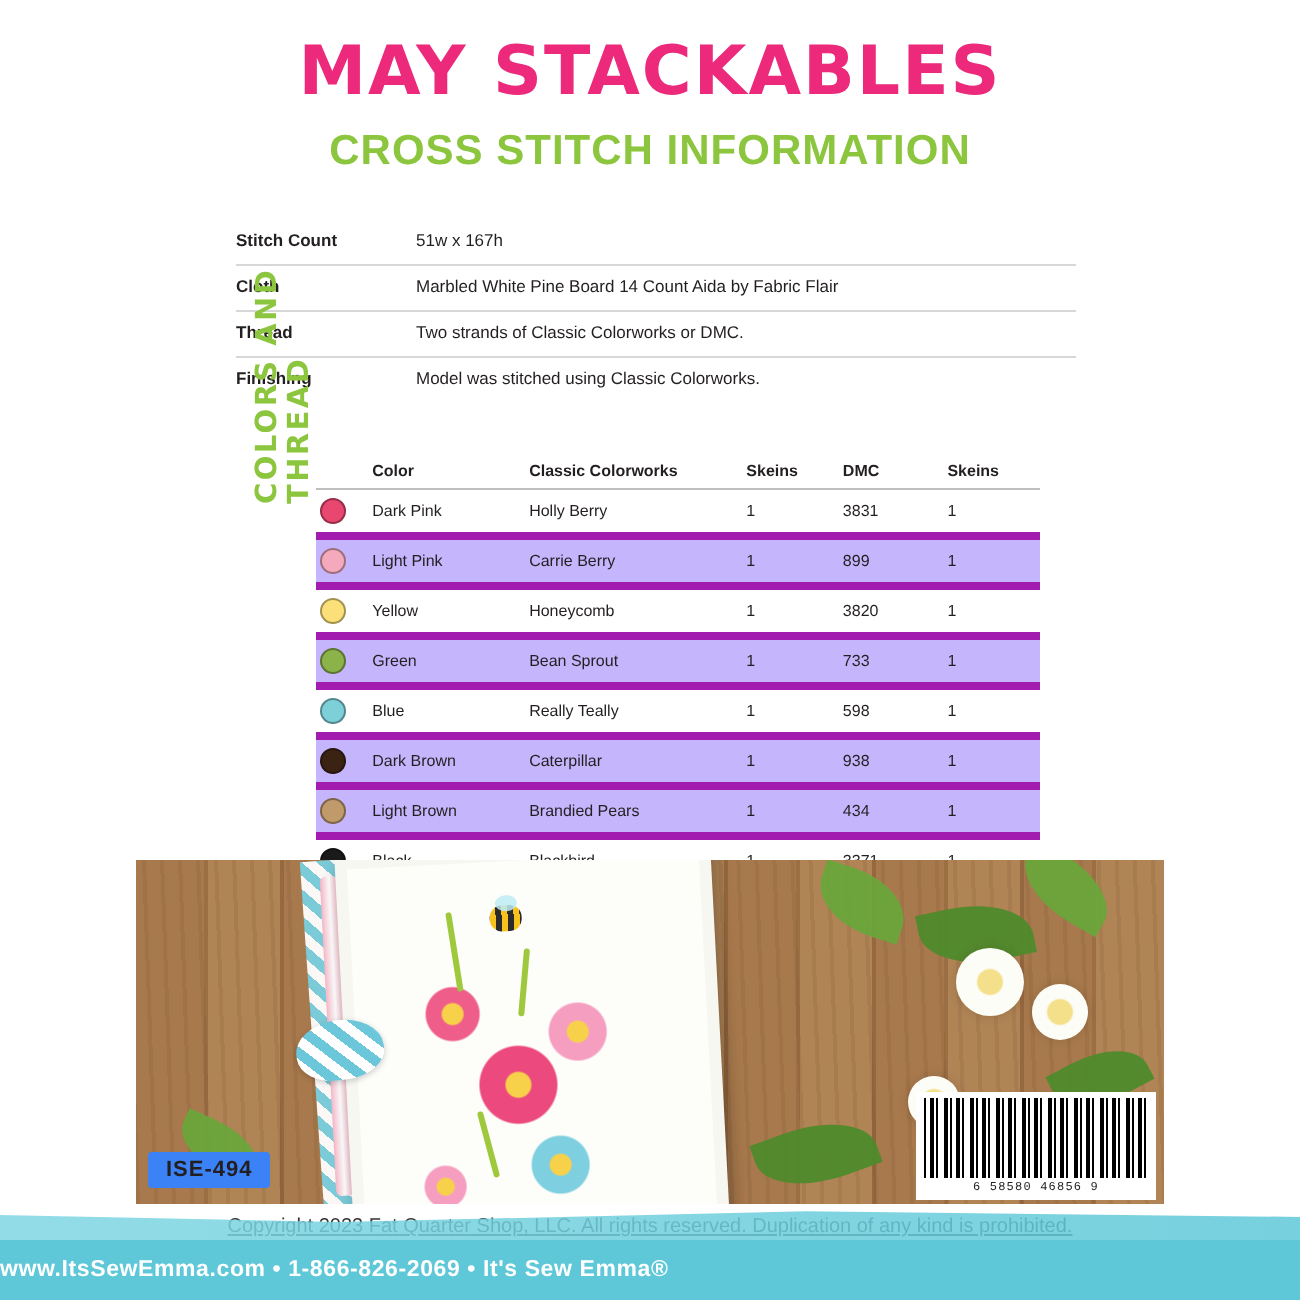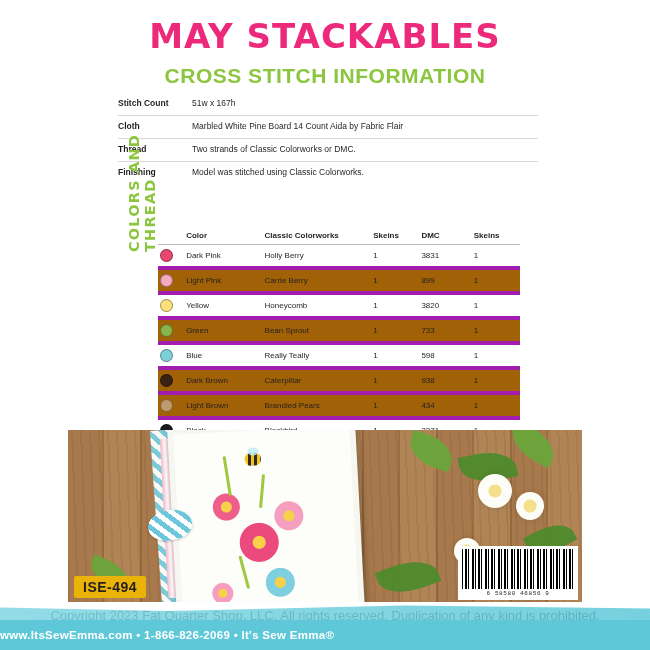--- a/index.html
+++ b/index.html
@@ -38,21 +38,21 @@
     font-family: Liberation Sans, sans-serif;
     font-weight: bold;
     font-size: 21px;
     letter-spacing: 0.5px;
     color: #8cc63f;
   }
 
   
   .info {
     position: absolute;
-    top: 93px;
+    top: 110px;
     left: 118px;
     width: 420px;
   }
   .info-row {
     display: flex;
     border-bottom: 1px solid #d7d7d7;
     padding: 4px 0 4px 0;
     min-height: 14px;
   }
   .info-row:last-child { border-bottom: none; }
@@ -61,20 +61,21 @@
     flex: 0 0 74px;
     font-size: 8.5px;
     font-weight: bold;
     color: #231f20;
     line-height: 12px;
   }
   .info-value {
     font-size: 8.5px;
     color: #231f20;
     line-height: 12px;
+    margin-left: 16px;
   }
   .info-value .extra {
     display: block;
     margin-top: 6px;
   }
 
   
   .side-label {
     position: absolute;
     left: 126px;
@@ -113,21 +114,21 @@
     border-bottom: 1px solid #bfbfbf;
     color: #231f20;
   }
   .table td {
     padding: 4px 2px;
     font-size: 8px;
     color: #231f20;
     border-bottom: 4px solid #a21caf;
     vertical-align: middle;
   }
-  .table tr.alt td { background: #a16207; }
+  .table tr.alt td { background: #c4b5fd; }
   .col-swatch { width: 22px; }
   .col-color { width: 74px; }
   .col-cc { width: 104px; }
   .col-sk1 { width: 44px; }
   .col-dmc { width: 48px; }
   .col-sk2 { width: 44px; }
   .swatch {
     display: inline-block;
     width: 11px;
     height: 11px;
@@ -237,23 +238,23 @@
     top: -5px; left: 3px;
     width: 11px; height: 8px;
     background: rgba(190,235,245,.85);
     border-radius: 50%;
   }
 
   .sku-badge {
     position: absolute;
     left: 74px;
     top: 576px;
-    background: #eab308;
-    color: #231f20;
-    font-size: 14px;
+    background: #3b82f6;
+    color: #231f20;
+    font-size: 11px;
     font-weight: bold;
     padding: 3px 9px;
     border-radius: 2px;
     letter-spacing: .5px;
   }
 
   
   .barcode-box {
     position: absolute;
     left: 458px;
@@ -281,22 +282,23 @@
     margin-top: 1px;
   }
 
   
   .copyright {
     position: absolute;
     top: 608px;
     left: 0;
     width: 650px;
     text-align: center;
-    font-size: 13px;
+    font-size: 10px;
     color: #333;
+    text-decoration: underline;
   }
   .footer-bar {
     position: absolute;
     left: 0;
     bottom: 0;
     width: 650px;
     height: 30px;
     background: #5ec8d8;
   }
   .footer-swoosh {

